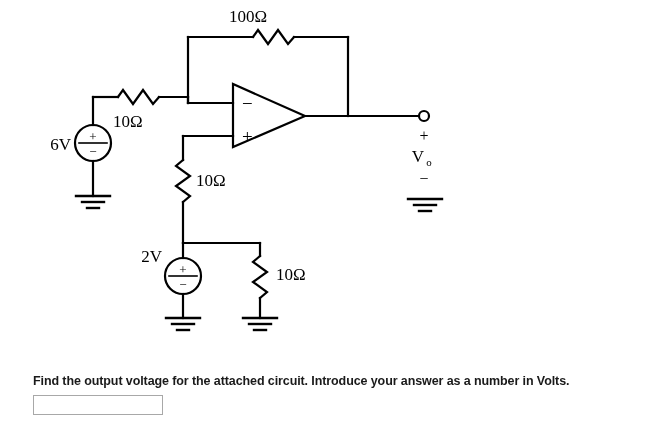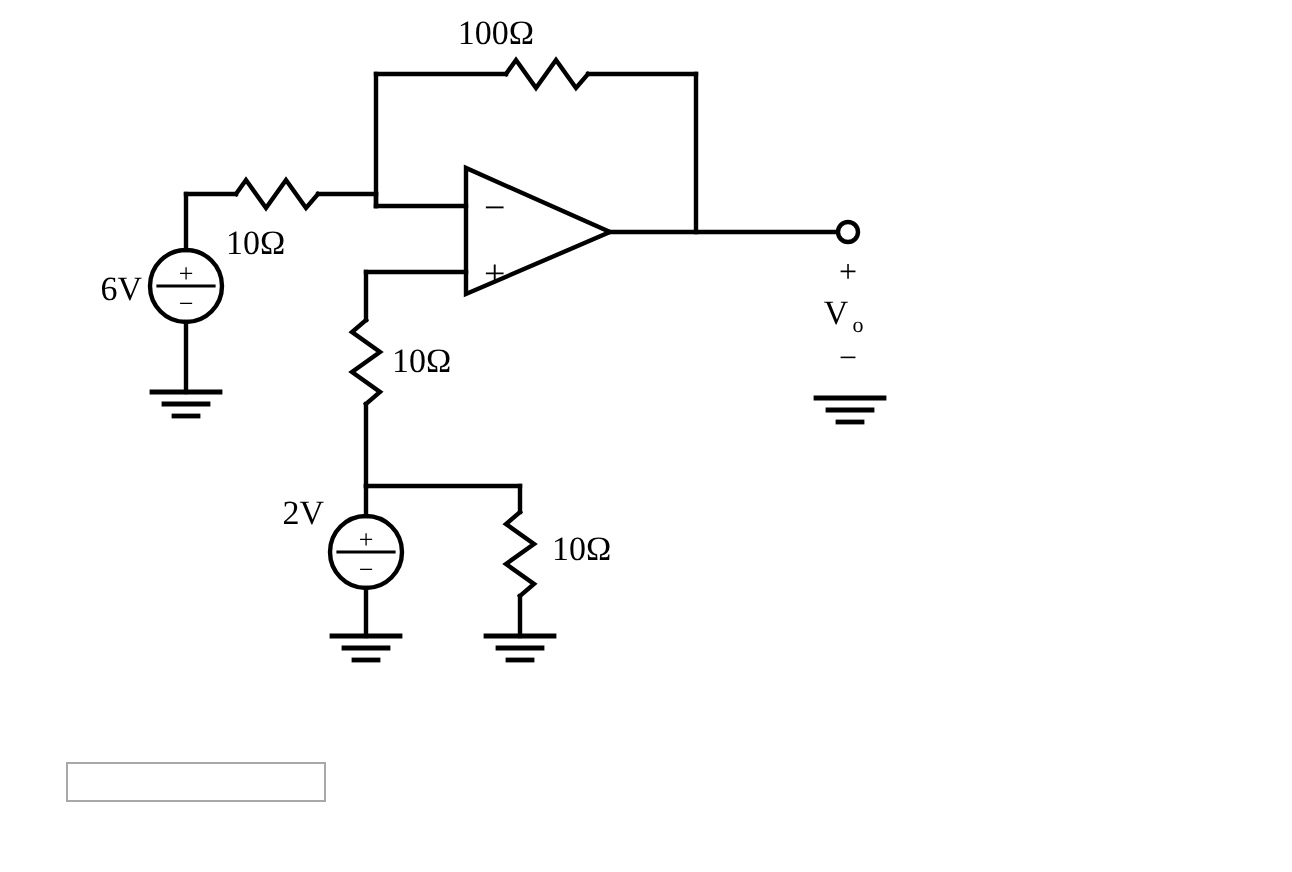--- a/index.html
+++ b/index.html
@@ -164,14 +164,15 @@
   <text class="opamp-sign" x="242" y="110" text-anchor="start">−</text>
   <text class="opamp-sign" x="242" y="143" text-anchor="start">+</text>
 
   <text class="term-sign" x="424" y="141" text-anchor="middle">+</text>
   <text class="vo-main" x="418" y="162" text-anchor="middle">V</text>
   <text class="vo-sub" x="429" y="166" text-anchor="middle">o</text>
   <text class="term-sign" x="424" y="184" text-anchor="middle">−</text>
 </svg>
 
 <div class="q-block">
+  <div class="q-text">Find the output voltage for the attached circuit. Introduce your answer as a number in Volts.</div>
   <input class="answer-input" type="text" placeholder="" style="">
 </div>
 
 </body></html>

